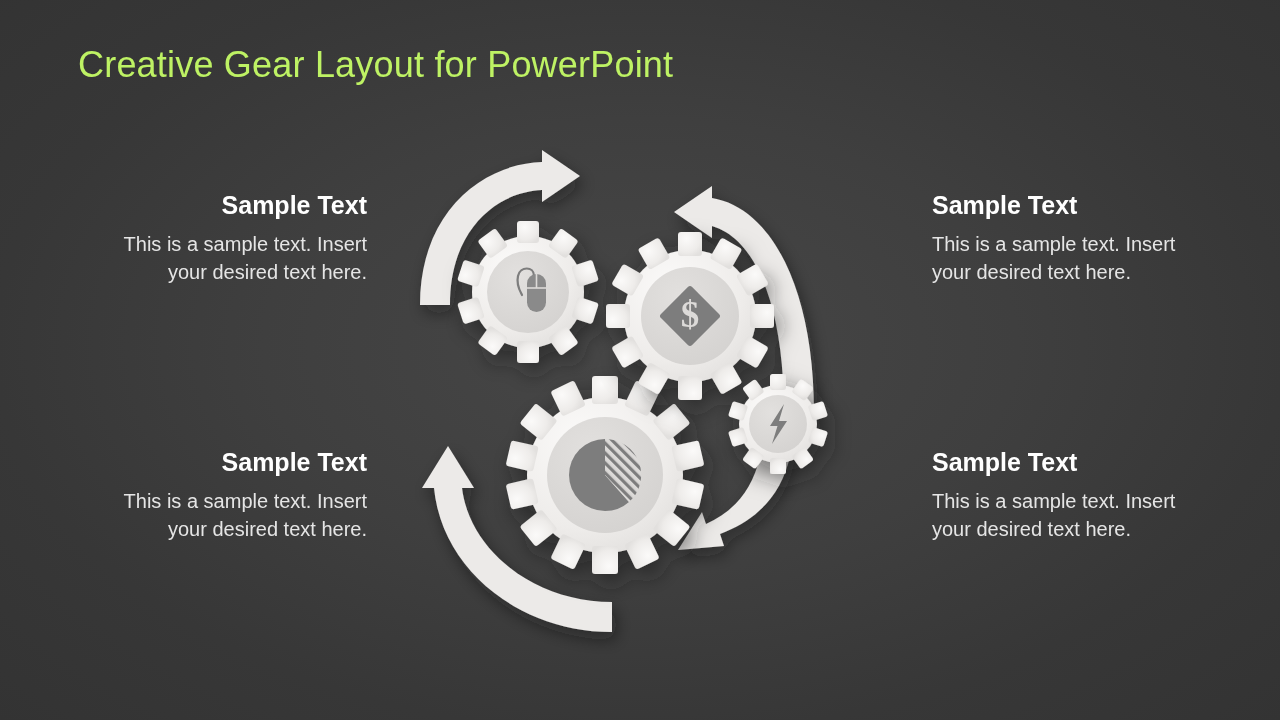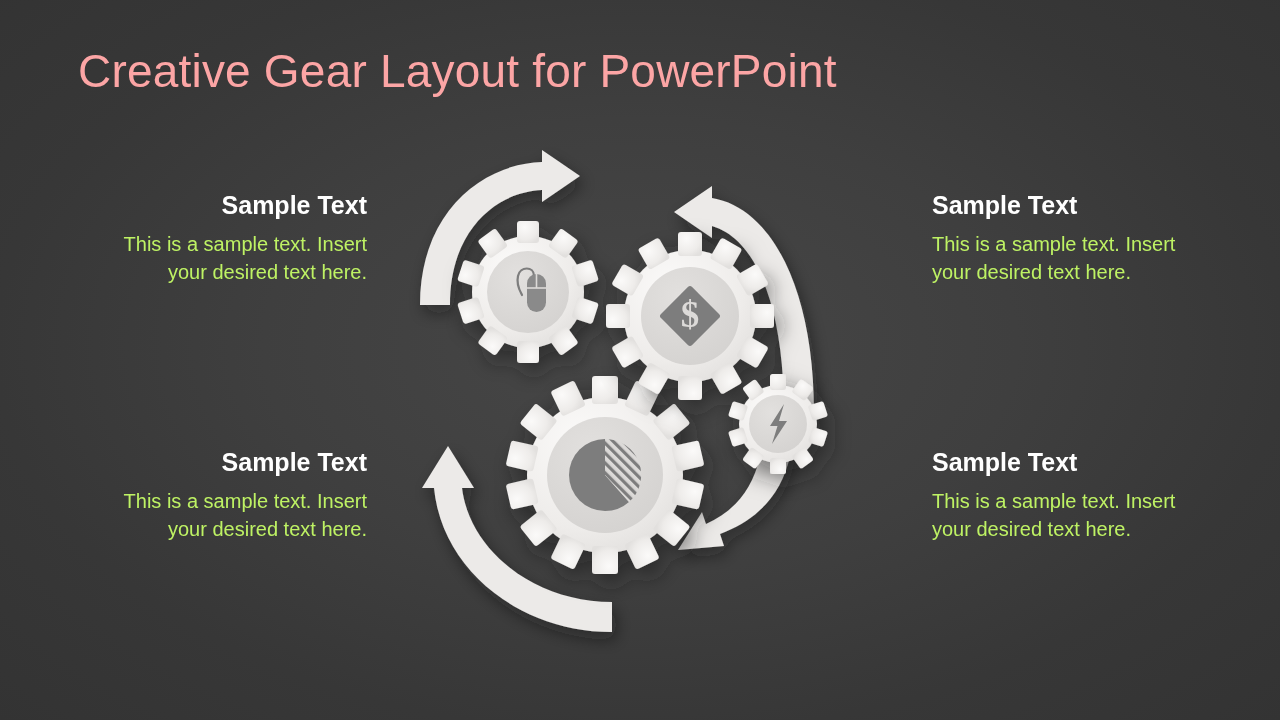--- a/index.html
+++ b/index.html
@@ -21,43 +21,43 @@
     position: absolute;
     inset: 0;
     background: radial-gradient(ellipse 70% 75% at 50% 48%, #474747 0%, #3f3f3f 42%, #373737 72%, #333333 100%);
     pointer-events: none;
   }
 
   .slide-title {
     position: absolute;
     left: 78px;
     top: 44px;
-    font-size: 46px;
+    font-size: 36px;
     font-weight: 300;
-    color: #fca5a5;
+    color: #bef264;
     letter-spacing: 0.2px;
     white-space: nowrap;
   }
 
   
   .text-block {
     position: absolute;
     width: 265px;
   }
   .text-block .tb-heading {
     font-size: 25px;
     font-weight: 700;
     color: #ffffff;
     line-height: 1.1;
     margin-bottom: 10px;
   }
   .text-block .tb-body {
     font-size: 20px;
     font-weight: 400;
-    color: #bef264;
+    color: #e5e5e5;
     line-height: 1.42;
   }
 
   .tb-left  { text-align: right; }
   .tb-right { text-align: left; }
 
   #block-top-left    { left: 102px;  top: 192px; }
   #block-bottom-left { left: 102px;  top: 449px; }
   #block-top-right   { left: 932px;  top: 192px; }
   #block-bottom-right{ left: 932px;  top: 449px; }

